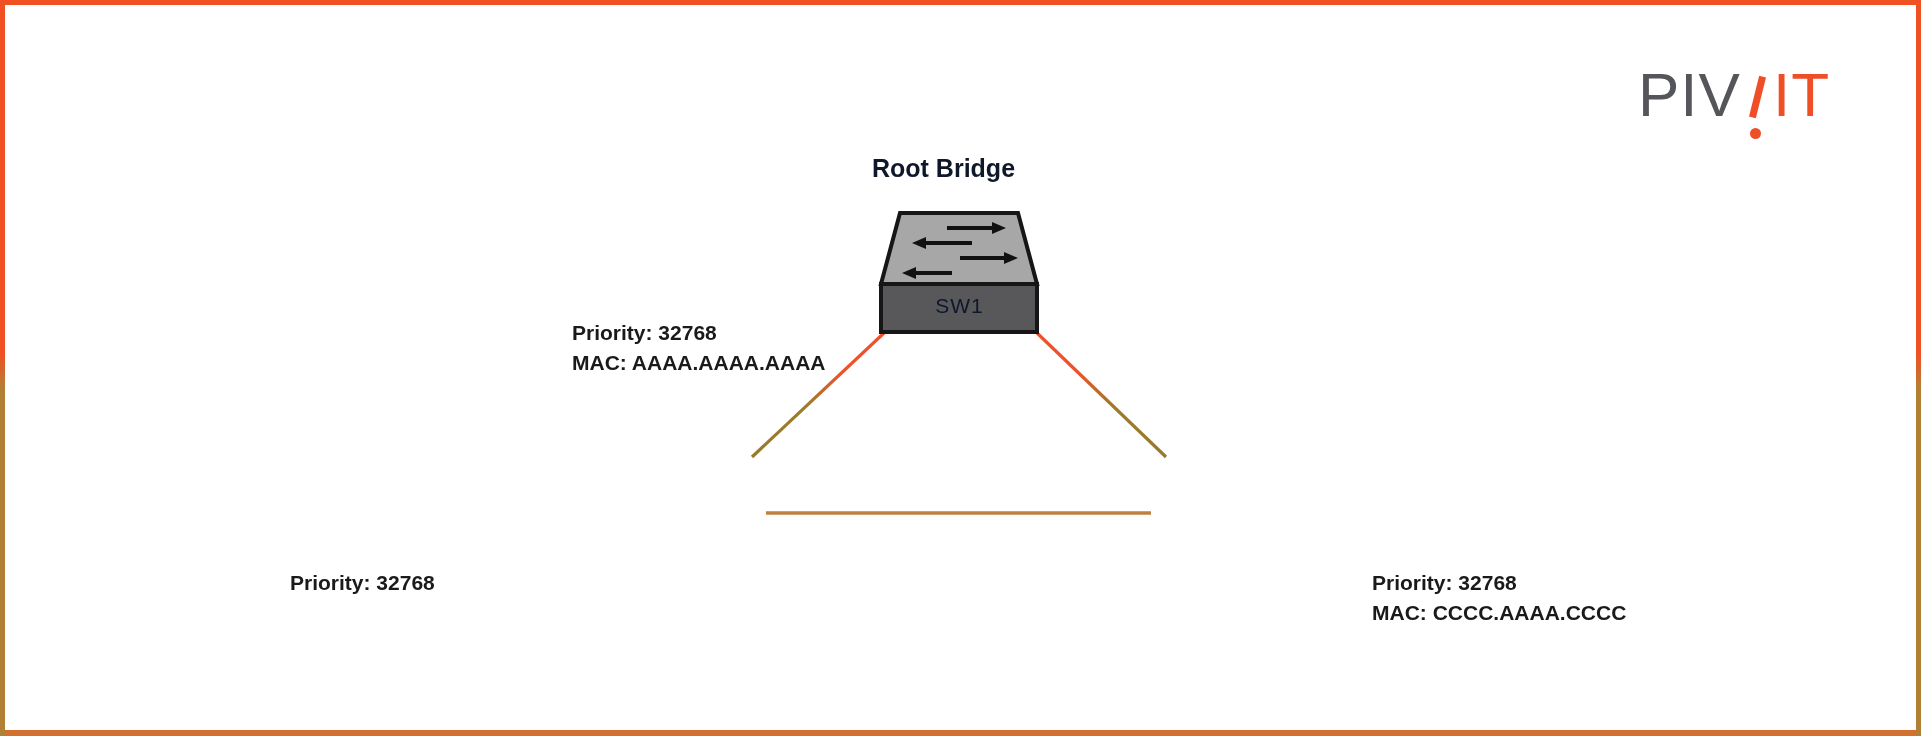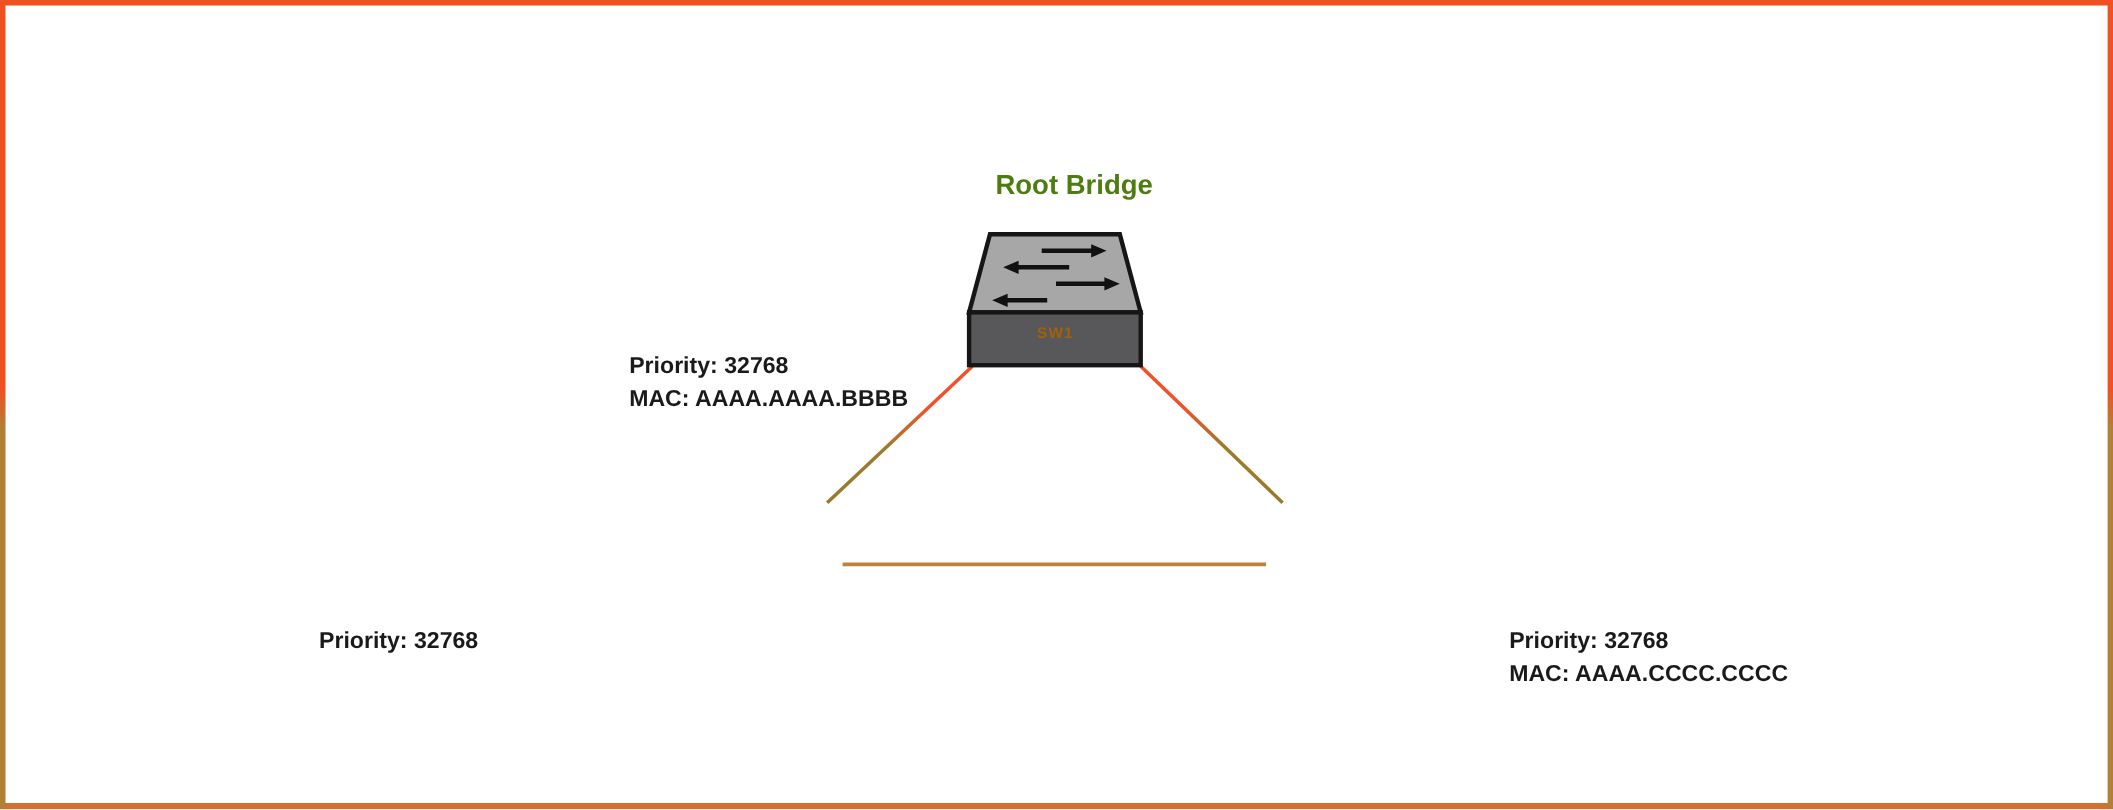--- a/index.html
+++ b/index.html
@@ -19,35 +19,35 @@
   .logo{position:absolute;left:1638px;top:64px;display:flex;align-items:flex-start;
     font-family:"Liberation Sans", sans-serif;font-weight:normal;font-size:62px;line-height:62px;letter-spacing:1px;}
   .logo-gray{color:#54565a;}
   .logo-orange{color:#f04e27;}
   .logo-mark{position:relative;width:32px;height:78px;display:inline-block;}
   .logo-slash{position:absolute;left:13px;top:12px;width:7px;height:42px;background:#f04e27;
     transform:rotate(14deg);}
   .logo-dot{position:absolute;left:9px;top:64px;width:11px;height:11px;border-radius:50%;background:#f04e27;}
 
   
-  .title{position:absolute;left:872px;top:154px;width:176px;text-align:right;
-    font-size:25px;font-weight:bold;color:#4d7c0f;}
+  .title{position:absolute;left:872px;top:154px;width:176px;text-align:left;
+    font-size:25px;font-weight:bold;color:#0f172a;}
   .info{position:absolute;font-size:21px;font-weight:bold;color:#1a1a1a;line-height:30px;white-space:nowrap;margin-top:32px;}
   .info-sw1{left:572px;top:286px;}
   .info-sw2{left:290px;top:536px;}
   .info-sw3{left:1372px;top:536px;}
 
   
   .switch{position:absolute;width:163px;height:125px;}
   .sw1{left:878px;top:210px;}
   .sw2{left:607px;top:452px;}
   .sw3{left:1146px;top:452px;}
   .switch svg{display:block;}
   .switch-name{position:absolute;left:0;top:84px;width:163px;text-align:center;
-    color:#a16207;font-size:14px;font-weight:bold;letter-spacing:1px;}
+    color:#0f172a;font-size:21px;font-weight:normal;letter-spacing:1px;}
 
   .links{position:absolute;left:0;top:0;}
   .hidden-defs{position:absolute;width:0;height:0;}
 </style>
 </head>
 <body>
 
 <div class="canvas">
 
   <div class="b-top"></div>
@@ -85,37 +85,45 @@
         <stop offset="0.3" stop-color="#f0512a"></stop>
         <stop offset="0.6" stop-color="#9c7c2b"></stop>
         <stop offset="1" stop-color="#997a2a"></stop>
       </linearGradient>
     </defs>
     <line x1="884" y1="333" x2="752" y2="457" stroke="url(#gradL)" stroke-width="3.2"></line>
     <line x1="1037" y1="333" x2="1166" y2="457" stroke="url(#gradR)" stroke-width="3.2"></line>
     <line x1="766" y1="513" x2="1151" y2="513" stroke="#c18040" stroke-width="3.5"></line>
   </svg>
 
+  <div class="logo">
+    <span class="logo-gray">PIV</span>
+    <span class="logo-mark">
+      <span class="logo-slash"></span>
+      <span class="logo-dot"></span>
+    </span>
+    <span class="logo-orange">IT</span>
+  </div>
 
   <div class="title">Root Bridge</div>
 
   <div class="switch sw1">
     <svg width="163" height="125">
         <use href="#switch-shape"></use>
       </svg>
     <div class="switch-name">SW1</div>
   </div>
 
 
 
   <div class="info info-sw1">
     <div>Priority: 32768</div>
-    <div>MAC: AAAA.AAAA.BBBB</div>
+    <div>MAC: AAAA.AAAA.AAAA</div>
   </div>
   <div class="info info-sw2">
     <div>Priority: 32768</div>
   </div>
   <div class="info info-sw3">
     <div>Priority: 32768</div>
-    <div>MAC: AAAA.CCCC.CCCC</div>
+    <div>MAC: CCCC.AAAA.CCCC</div>
   </div>
 
 </div>
 
 </body></html>

